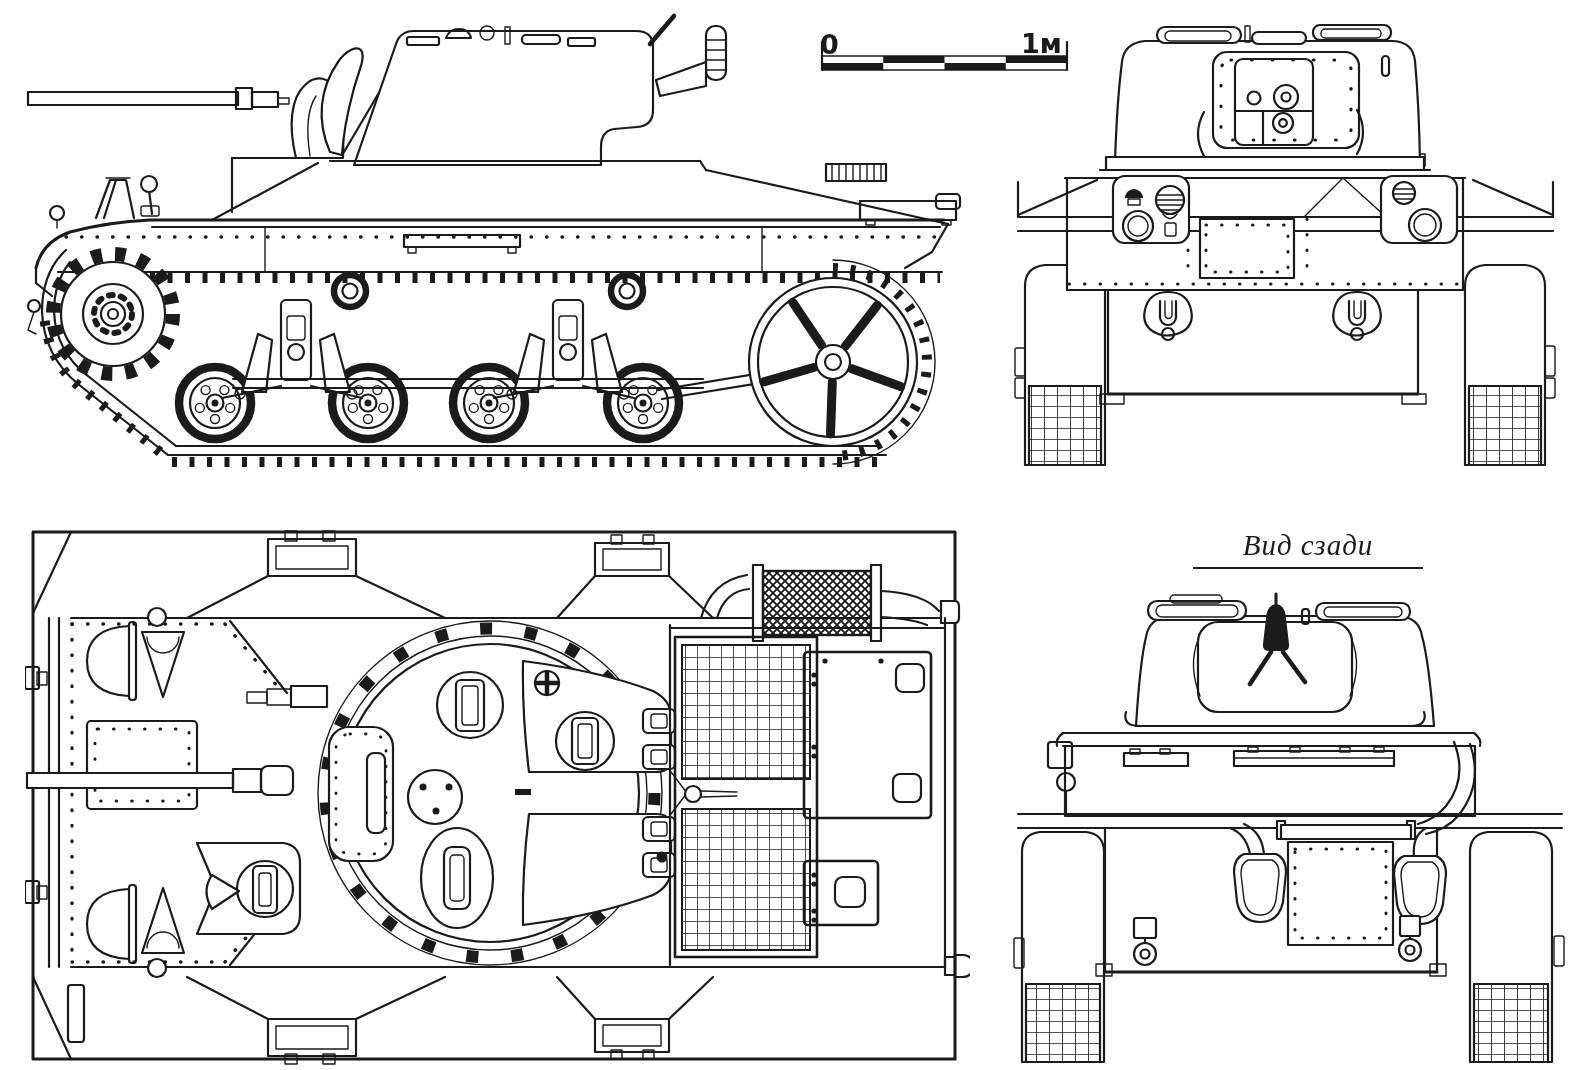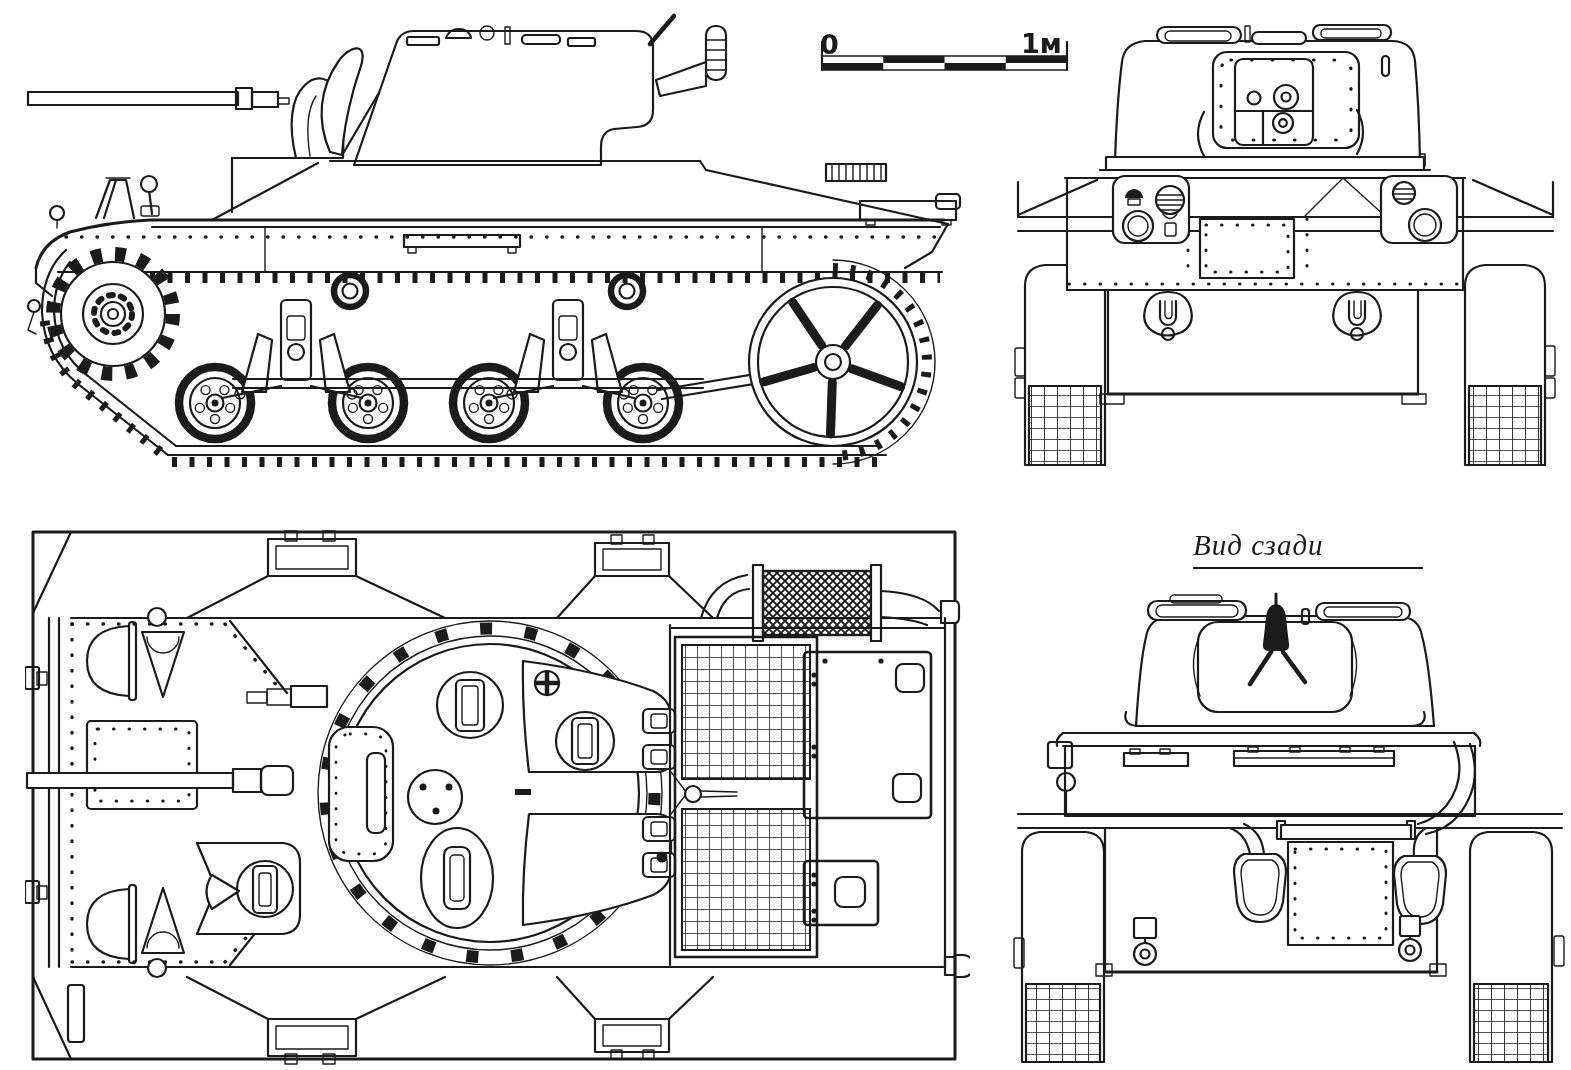--- a/index.html
+++ b/index.html
@@ -16,21 +16,21 @@
   .w  {fill:#ffffff;stroke:#1b1b1b;stroke-width:2.2;stroke-linejoin:round;}
   .w1 {fill:#ffffff;stroke:#1b1b1b;stroke-width:1.6;stroke-linejoin:round;}
   .ink{fill:#1b1b1b;stroke:none;}
   .dots{fill:none;stroke:#1b1b1b;stroke-width:3.4;stroke-linecap:round;stroke-dasharray:0.5 15;}
   .teethline{fill:none;stroke:#1b1b1b;stroke-width:10;stroke-dasharray:5 12.5;}
   .toothring{fill:none;stroke:#1b1b1b;stroke-width:14;stroke-dasharray:10.5 13.2;}
   .boltring{fill:none;stroke:#1b1b1b;stroke-width:6;stroke-dasharray:4 8.1;stroke-linecap:round;}
   .ringteeth{fill:none;stroke:#1b1b1b;stroke-width:12;stroke-dasharray:12 33;}
   .tire{fill:none;stroke:#1b1b1b;stroke-width:8.5;}
   .caption{
-    position:absolute;left:1193px;top:529px;width:230px;text-align:left;
+    position:absolute;left:1193px;top:529px;width:230px;text-align:center;
     font-family:"Liberation Serif",serif;font-style:italic;font-size:29px;color:#1b1b1b;
     border-bottom:2.5px solid #1b1b1b;padding-bottom:5px;letter-spacing:1px;
   }
   .scaletext{font-family:"DejaVu Sans",sans-serif;font-weight:bold;font-size:27px;fill:#1b1b1b;}
 </style>
 </head>
 <body>
 
 <svg class="view" style="left:0;top:0" width="985" height="480" viewBox="0 0 985 480">
   <g>

